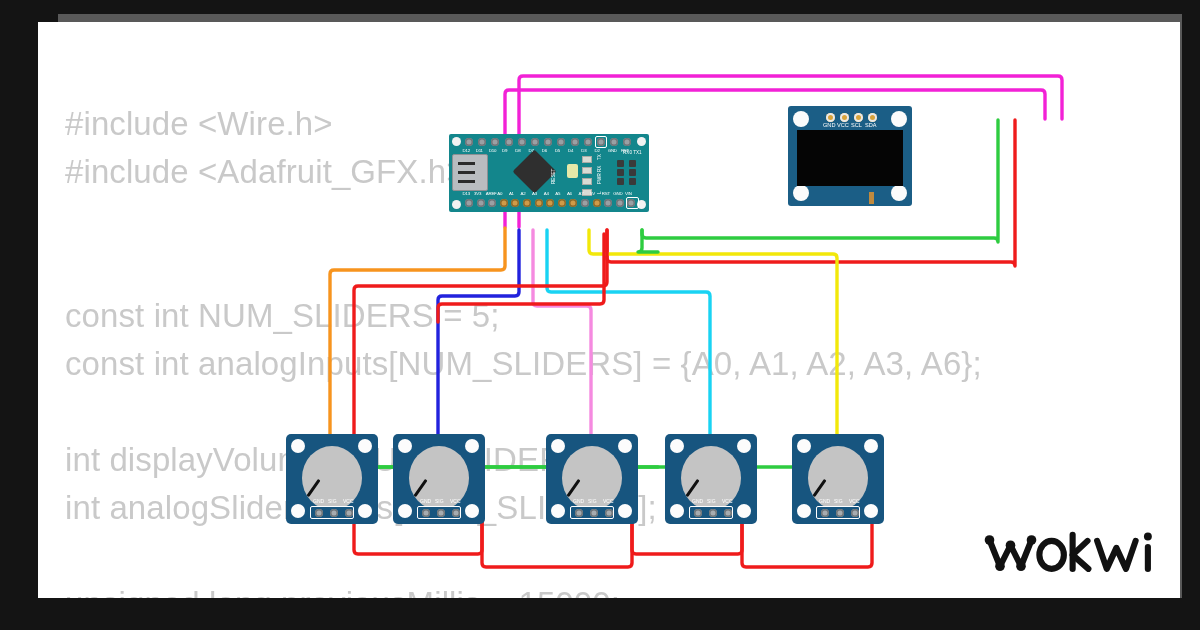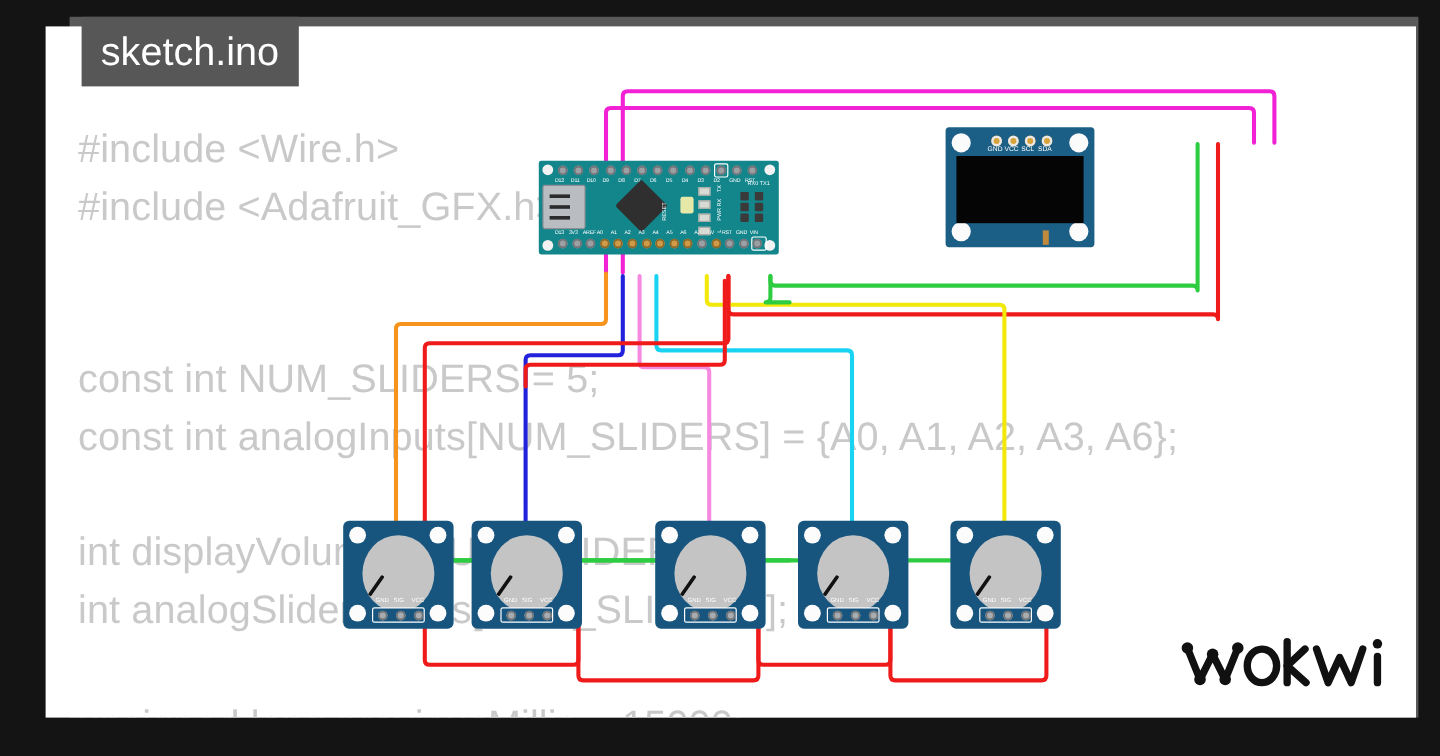--- a/index.html
+++ b/index.html
@@ -588,15 +588,14 @@
         <path d="M103,10 L103,49"></path>
         <path d="M120,17 L103,33 L121,49"></path>
         <path d="M131,17 L142,49 L153,25 L164,49 L175,17"></path>
         <path d="M189,24 L189,49"></path>
       </g>
       <circle cx="189" cy="12" r="4.5" fill="#111111"></circle>
     </svg>
 
   </div>
 
-  <div class="tab">sketch.ino</div>
 
 </div>
 
 </body></html>

